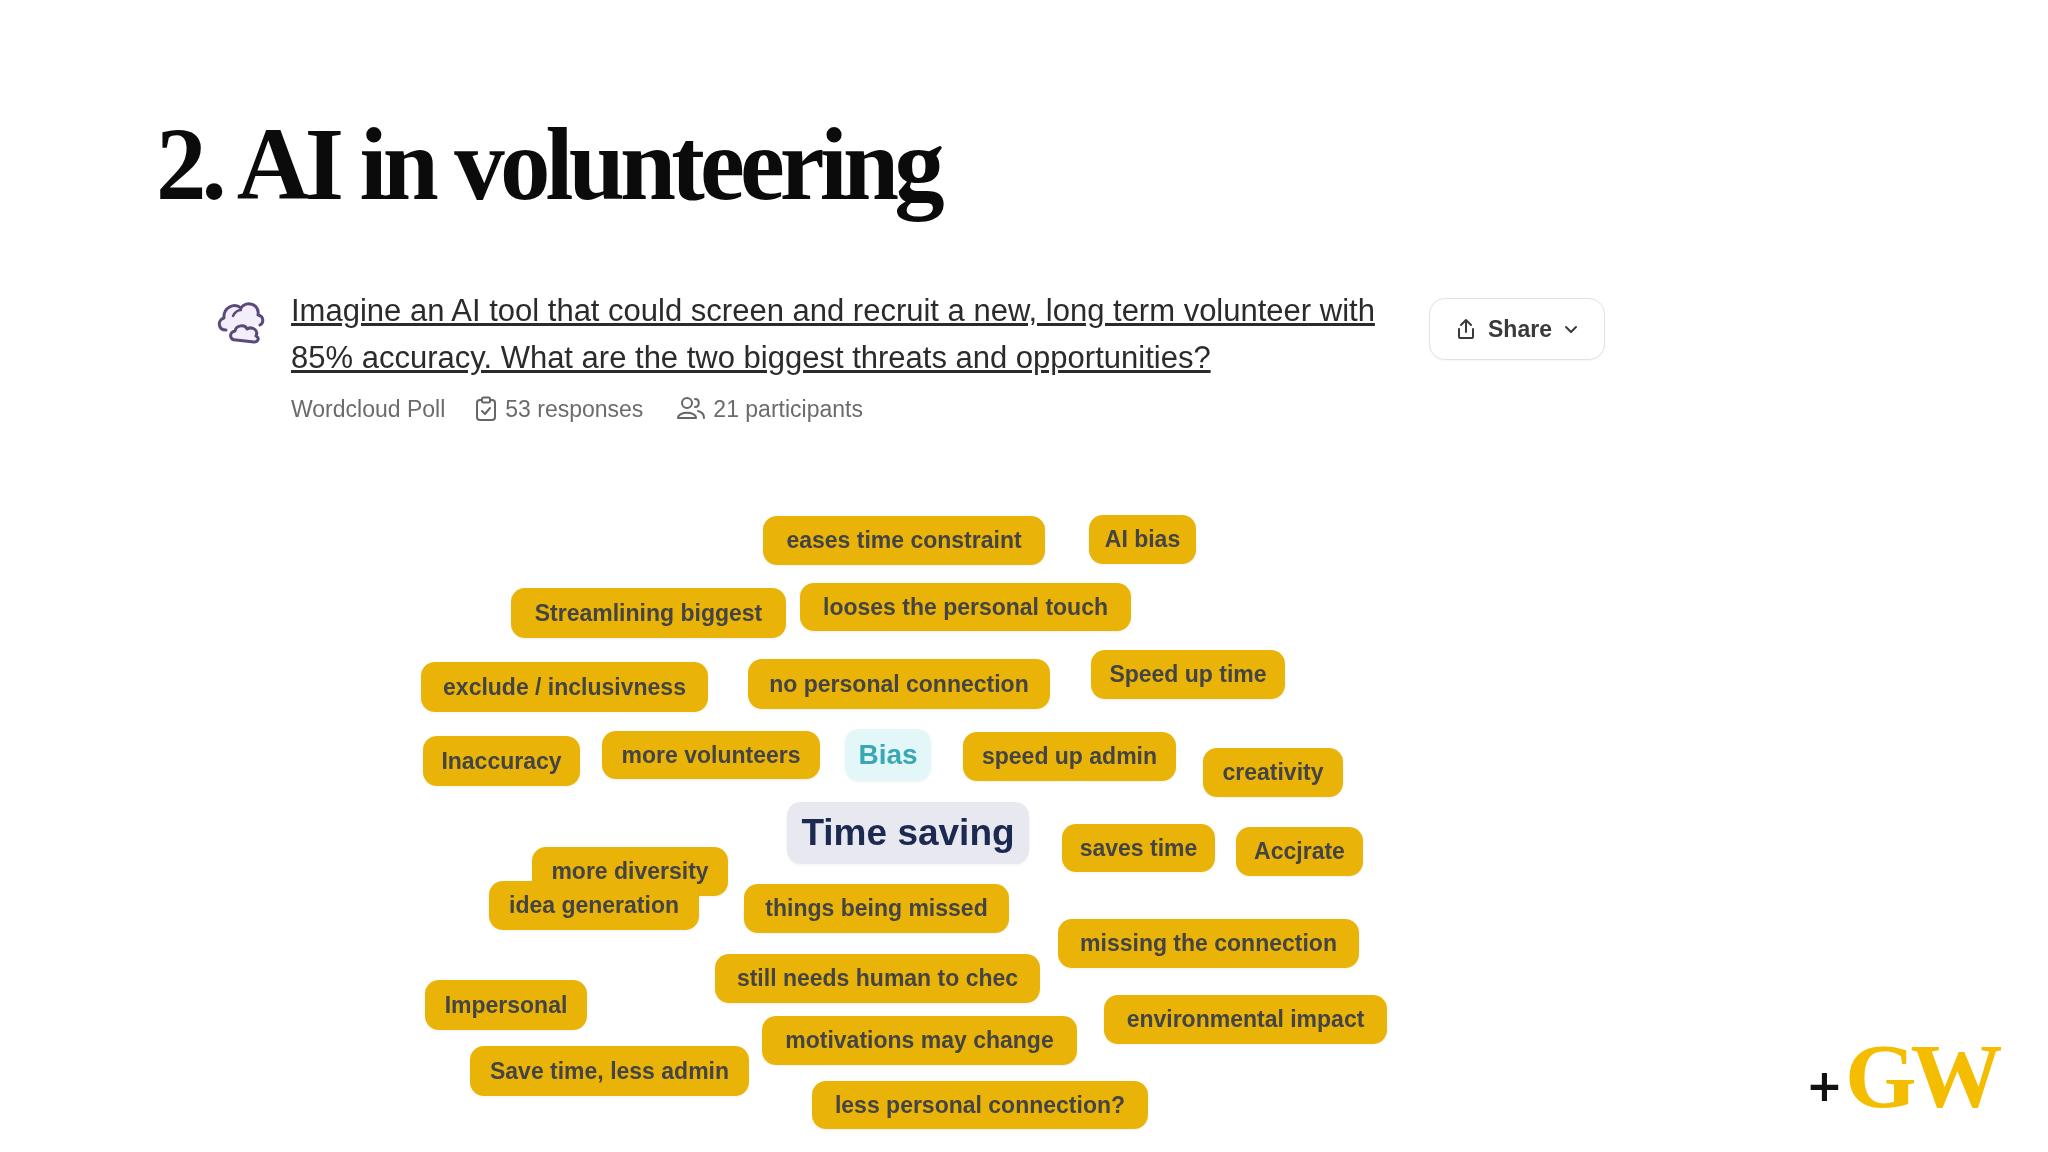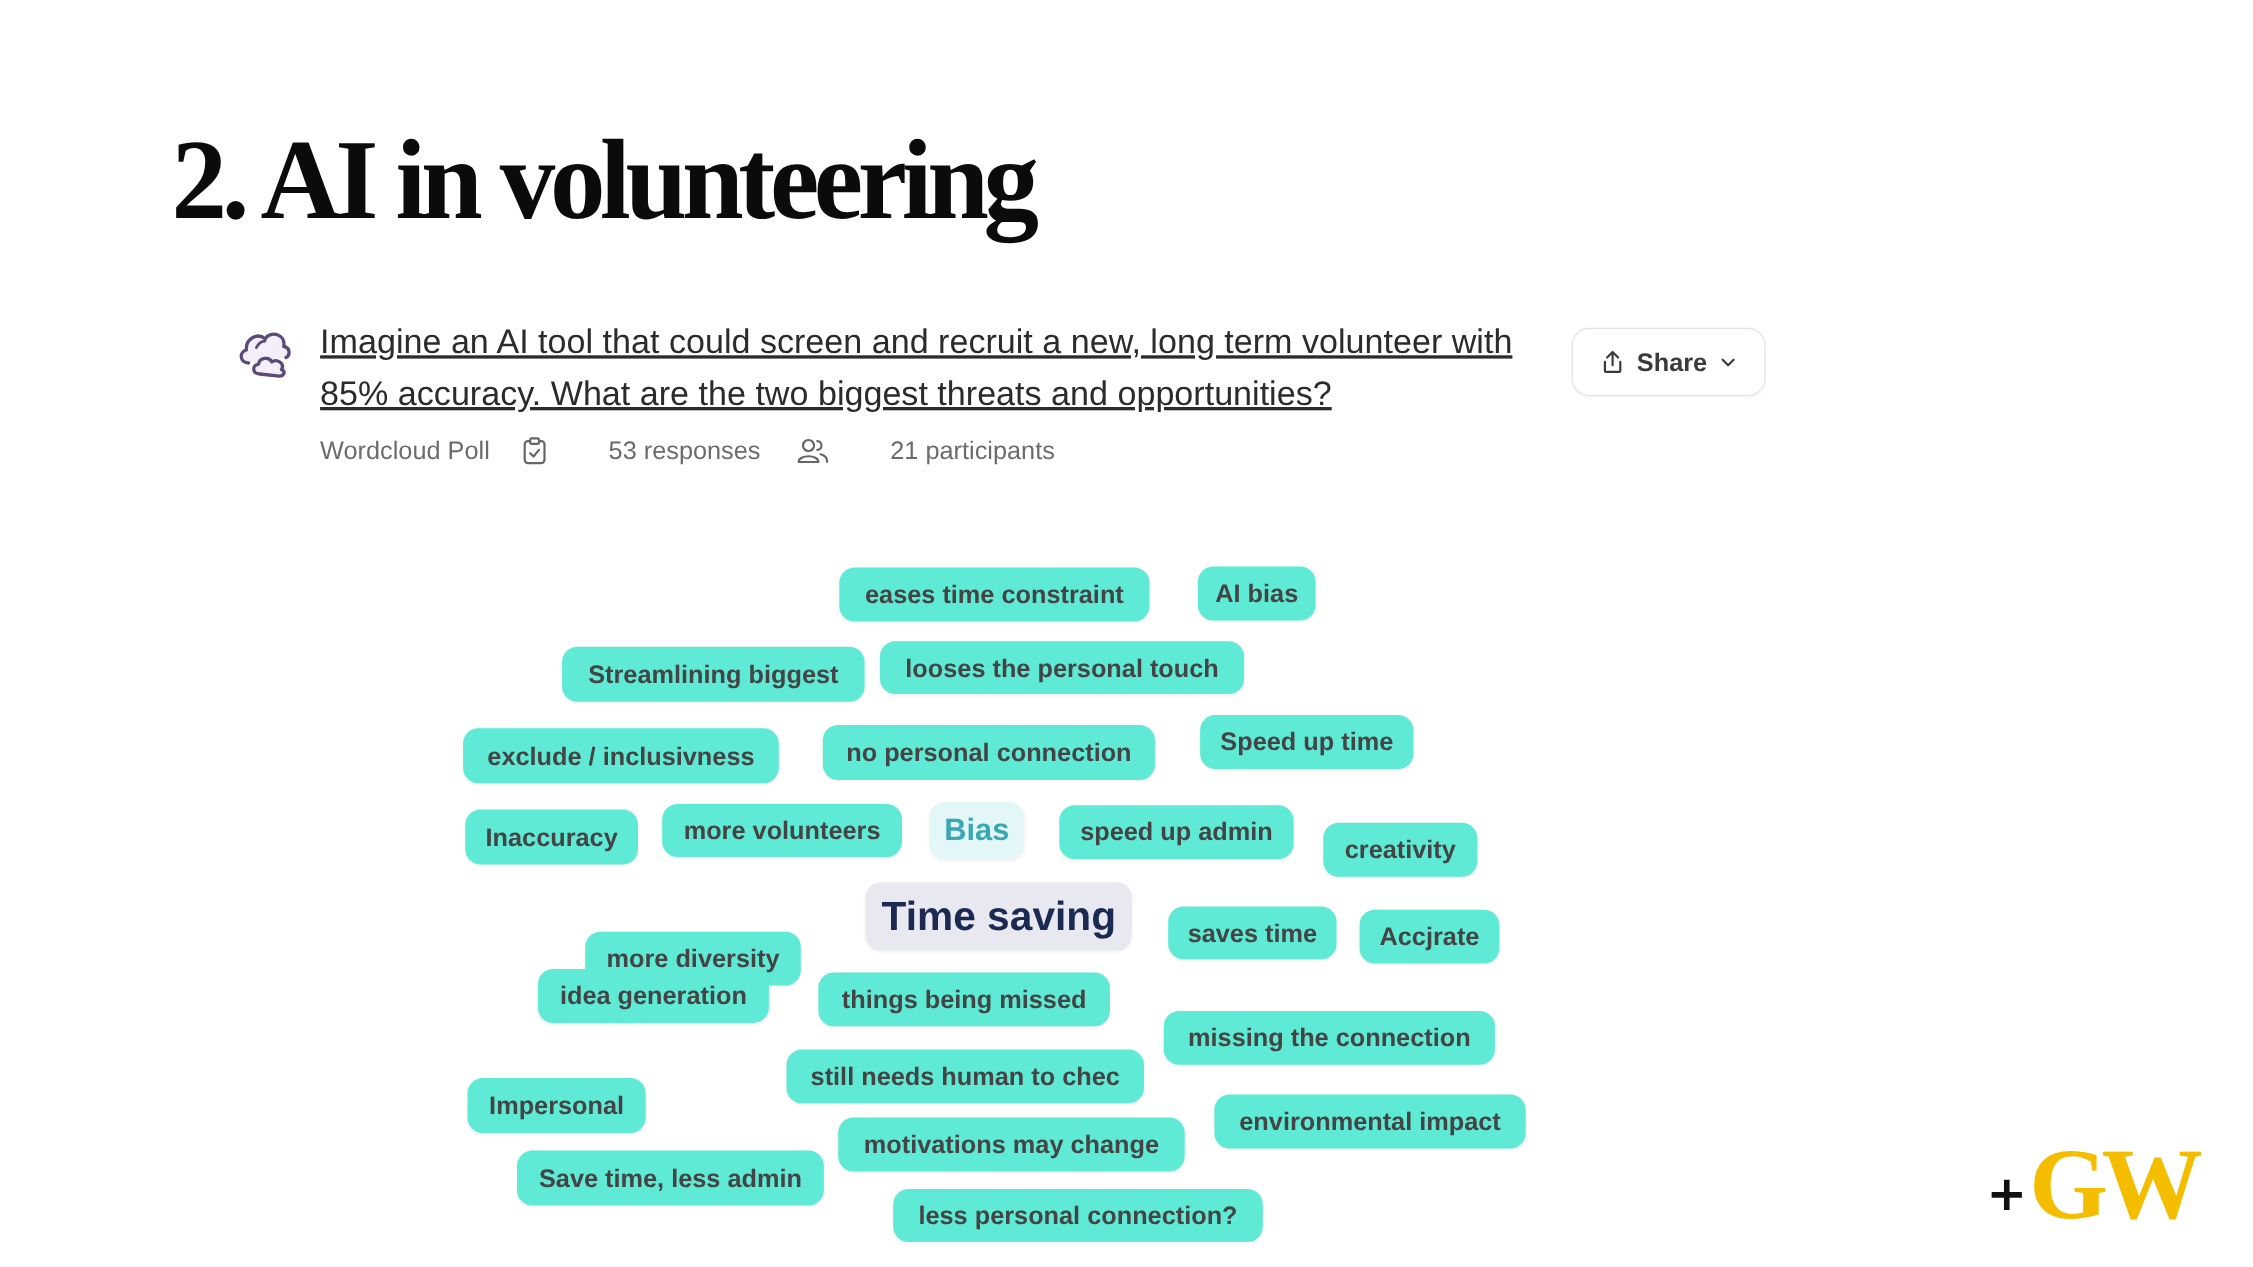--- a/index.html
+++ b/index.html
@@ -2,24 +2,24 @@
 <html><head>
 <meta charset="utf-8">
 <style>
   html, body { margin:0; padding:0; }
   body { width:2048px; height:1152px; background:#ffffff; position:relative; overflow:hidden; font-family:"Liberation Sans", sans-serif; }
   .title { position:absolute; left:156px; top:112px; font-family:"Liberation Serif", serif; font-weight:700; font-size:104px; letter-spacing:-5px; color:#0b0b0b; line-height:1; white-space:nowrap; transform:scaleX(0.97); transform-origin:left top; }
   .poll-icon { position:absolute; left:214px; top:296px; width:56px; height:50px; }
   .question { position:absolute; left:291px; top:287px; width:1130px; font-size:31px; line-height:47px; color:#2b2b2b;text-decoration:underline; }
   .meta { position:absolute; left:291px; top:396px; display:flex; align-items:center; font-size:23px; color:#6b6b6b; white-space:nowrap; }
   .meta .type { margin-right:30px;text-align:center; }
-  .meta .item { display:flex; align-items:center; margin-right:34px;gap:48px; }
+  .meta .item { display:flex; margin-right:34px; }
   .meta .item svg { margin-right:8px; }
   .share { position:absolute; left:1429px; top:298px; width:176px; height:62px; box-sizing:border-box; border:1.5px solid #e2e2e2; border-radius:16px; background:#fff; display:flex; align-items:center; justify-content:center; gap:10px; font-size:23px; font-weight:700; color:#3a3a3a; box-shadow:0 1px 2px rgba(0,0,0,0.04); cursor:pointer; }
-  .pill { position:absolute; box-sizing:border-box; border-radius:14px; background:#5eead4; color:#444; font-weight:700; font-size:23px; display:flex; align-items:center; justify-content:center; white-space:nowrap; box-shadow:0 1px 3px rgba(0,0,0,0.06); cursor:pointer; }
+  .pill { position:absolute; box-sizing:border-box; border-radius:14px; background:#eab308; color:#444; font-weight:700; font-size:23px; display:flex; align-items:center; justify-content:center; white-space:nowrap; box-shadow:0 1px 3px rgba(0,0,0,0.06); cursor:pointer; }
   .pill.accent { background:#e3f6f8; color:#3aa7b5; font-size:28px; }
   .pill.big { background:#e8e9f0; color:#1c2a52; font-size:37px; }
   .logo { position:absolute; left:1806px; top:1030px; display:flex; align-items:flex-end; }
   .logo .plus { font-family:"DejaVu Sans", sans-serif; font-weight:700; font-size:44px; color:#111; margin-right:2px; line-height:1; margin-bottom:14px; }
   .logo .gw { font-family:"Liberation Serif", serif; font-weight:700; font-size:92px; color:#f5bd00; line-height:1; letter-spacing:-6px; }
 </style>
 </head>
 <body>
 
 <div class="title">2. AI in volunteering</div>

